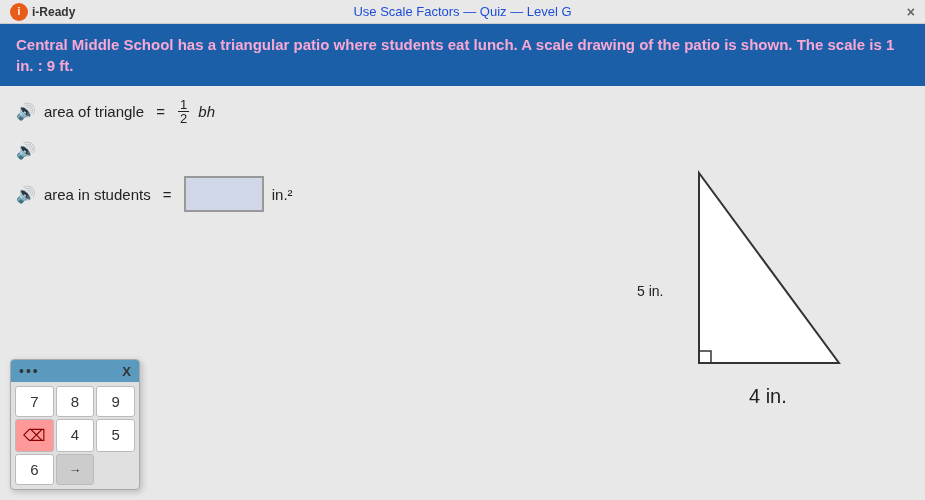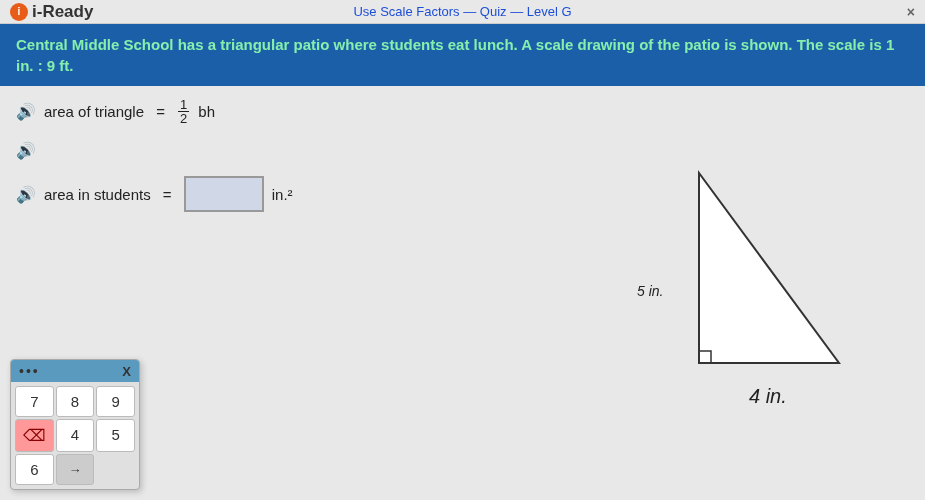--- a/index.html
+++ b/index.html
@@ -43,41 +43,41 @@
       background: #e85c1a;
       border-radius: 50%;
       display: flex;
       align-items: center;
       justify-content: center;
       font-size: 10px;
       color: white;
       font-weight: bold;
     }
     .logo-text {
-      font-size: 17px;
+      font-size: 12px;
       font-weight: bold;
       color: #333;
     }
     .top-bar-title {
       font-size: 13px;
       color: #1d4ed8;
     }
     .close-btn {
       position: absolute;
       right: 10px;
       font-size: 14px;
       color: #666;
       cursor: pointer;
       font-weight: bold;
     }
 
     
     .blue-header {
       background: #1a5fa8;
-      color: #86efac;
+      color: #f9a8d4;
       padding: 10px 16px;
       font-size: 15px;
       font-weight: bold;
       line-height: 1.4;
     }
 
     
     .main-content {
       flex: 1;
       display: flex;
@@ -98,20 +98,21 @@
       align-items: center;
       gap: 8px;
       font-size: 15px;
       color: #222;
     }
     .speaker-icon {
       font-size: 16px;
       color: #555;
     }
     .formula-math {
+      font-style: italic;
     }
     .fraction {
       display: inline-flex;
       flex-direction: column;
       align-items: center;
       vertical-align: middle;
       font-size: 13px;
       line-height: 1;
       margin: 0 1px;
     }
@@ -151,21 +152,20 @@
     }
 
     
     .right-panel {
       width: 320px;
       display: flex;
       align-items: center;
       justify-content: center;
       position: relative;
       margin-top: -10px;
-      font-style: italic;
     }
 
     .triangle-container {
       position: relative;
       width: 220px;
       height: 240px;
     }
 
     .triangle-svg {
       position: absolute;

